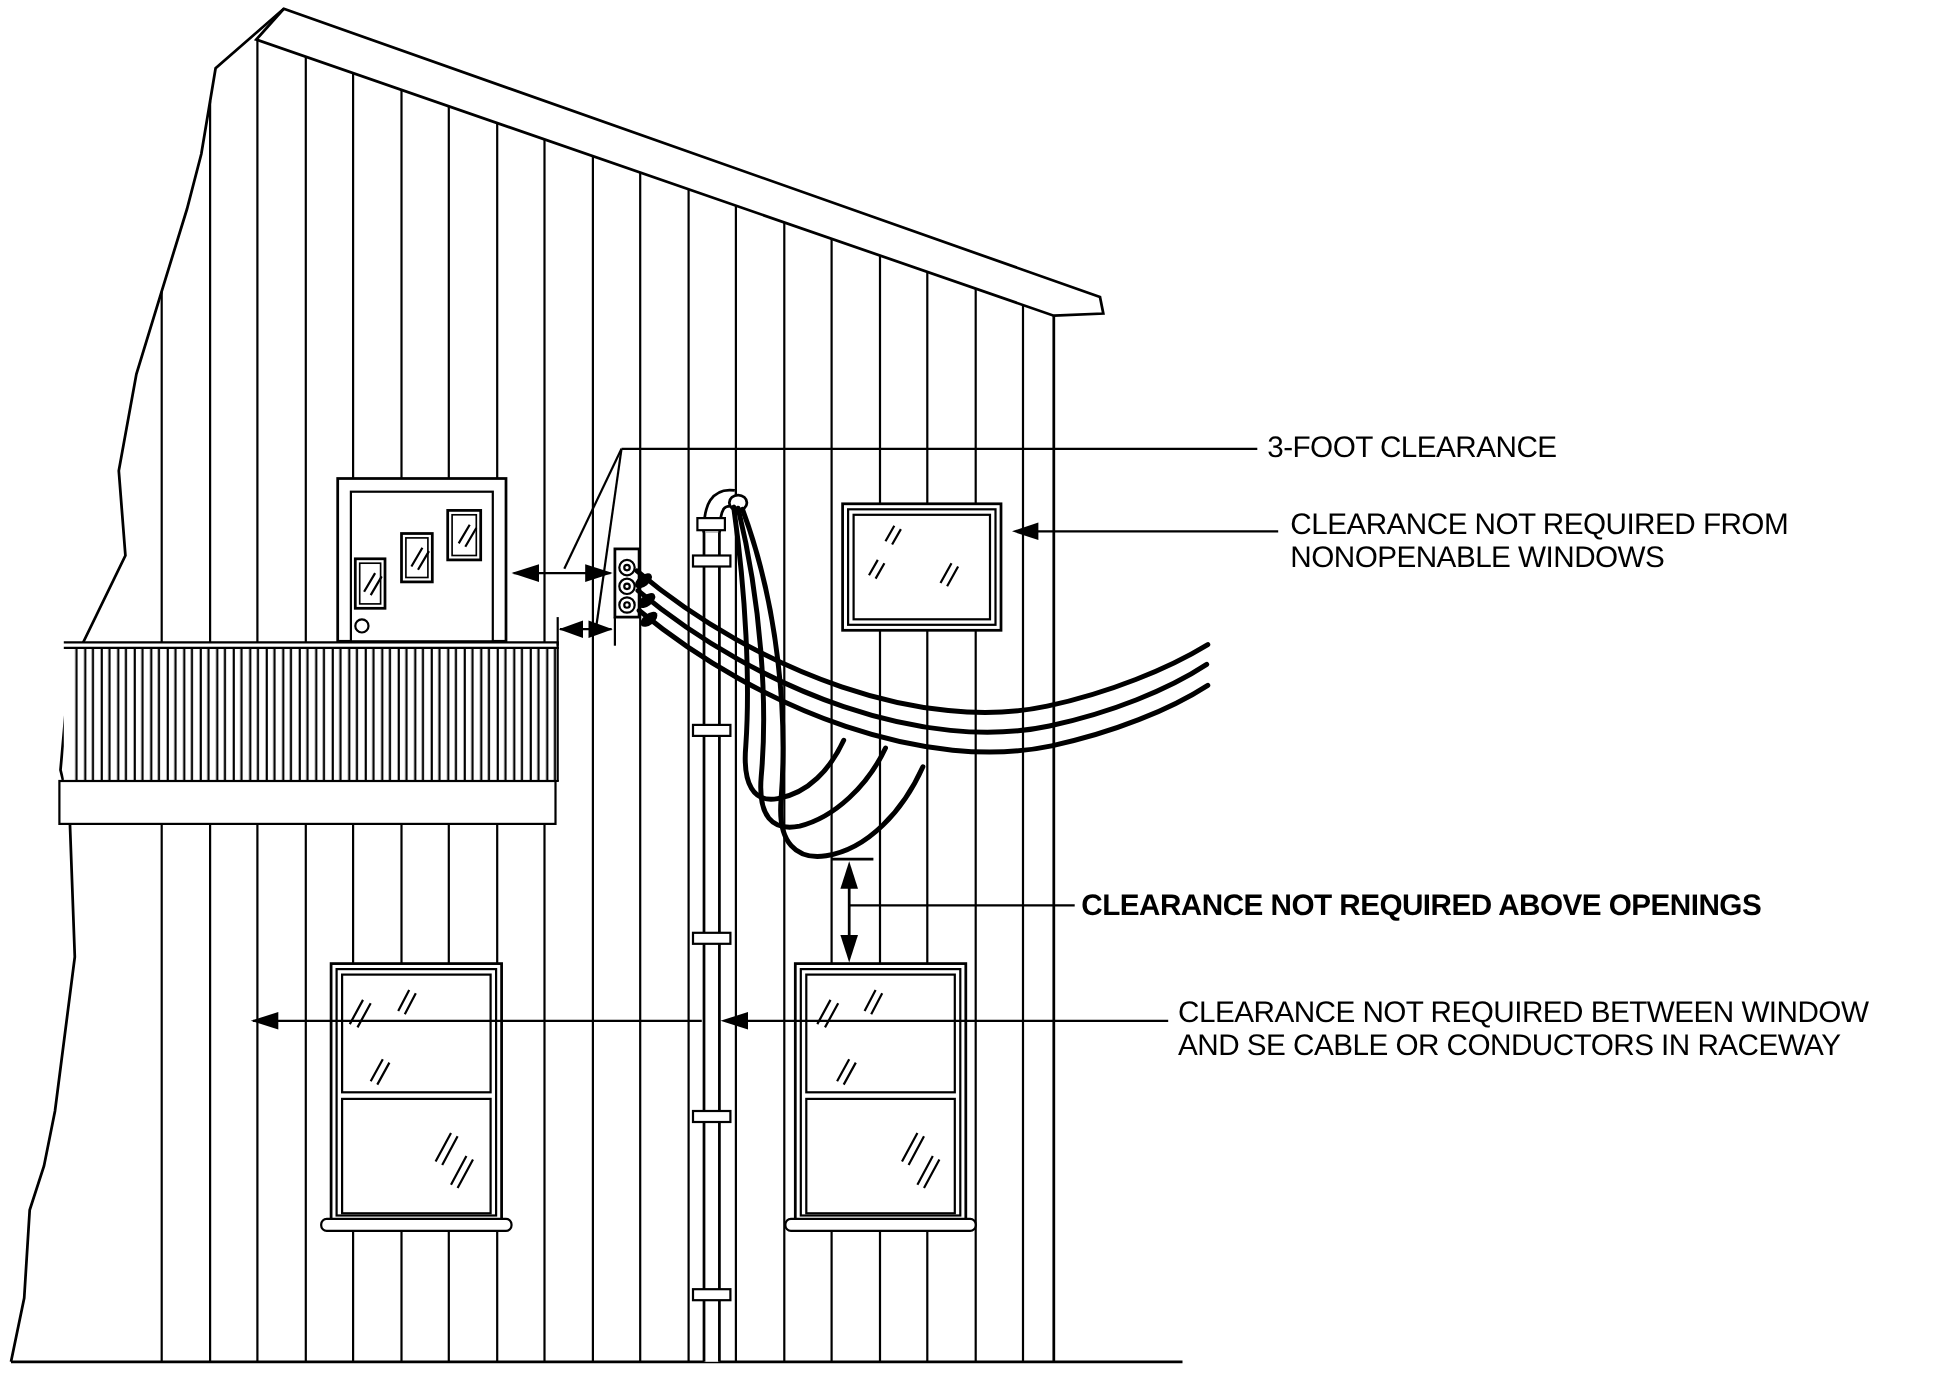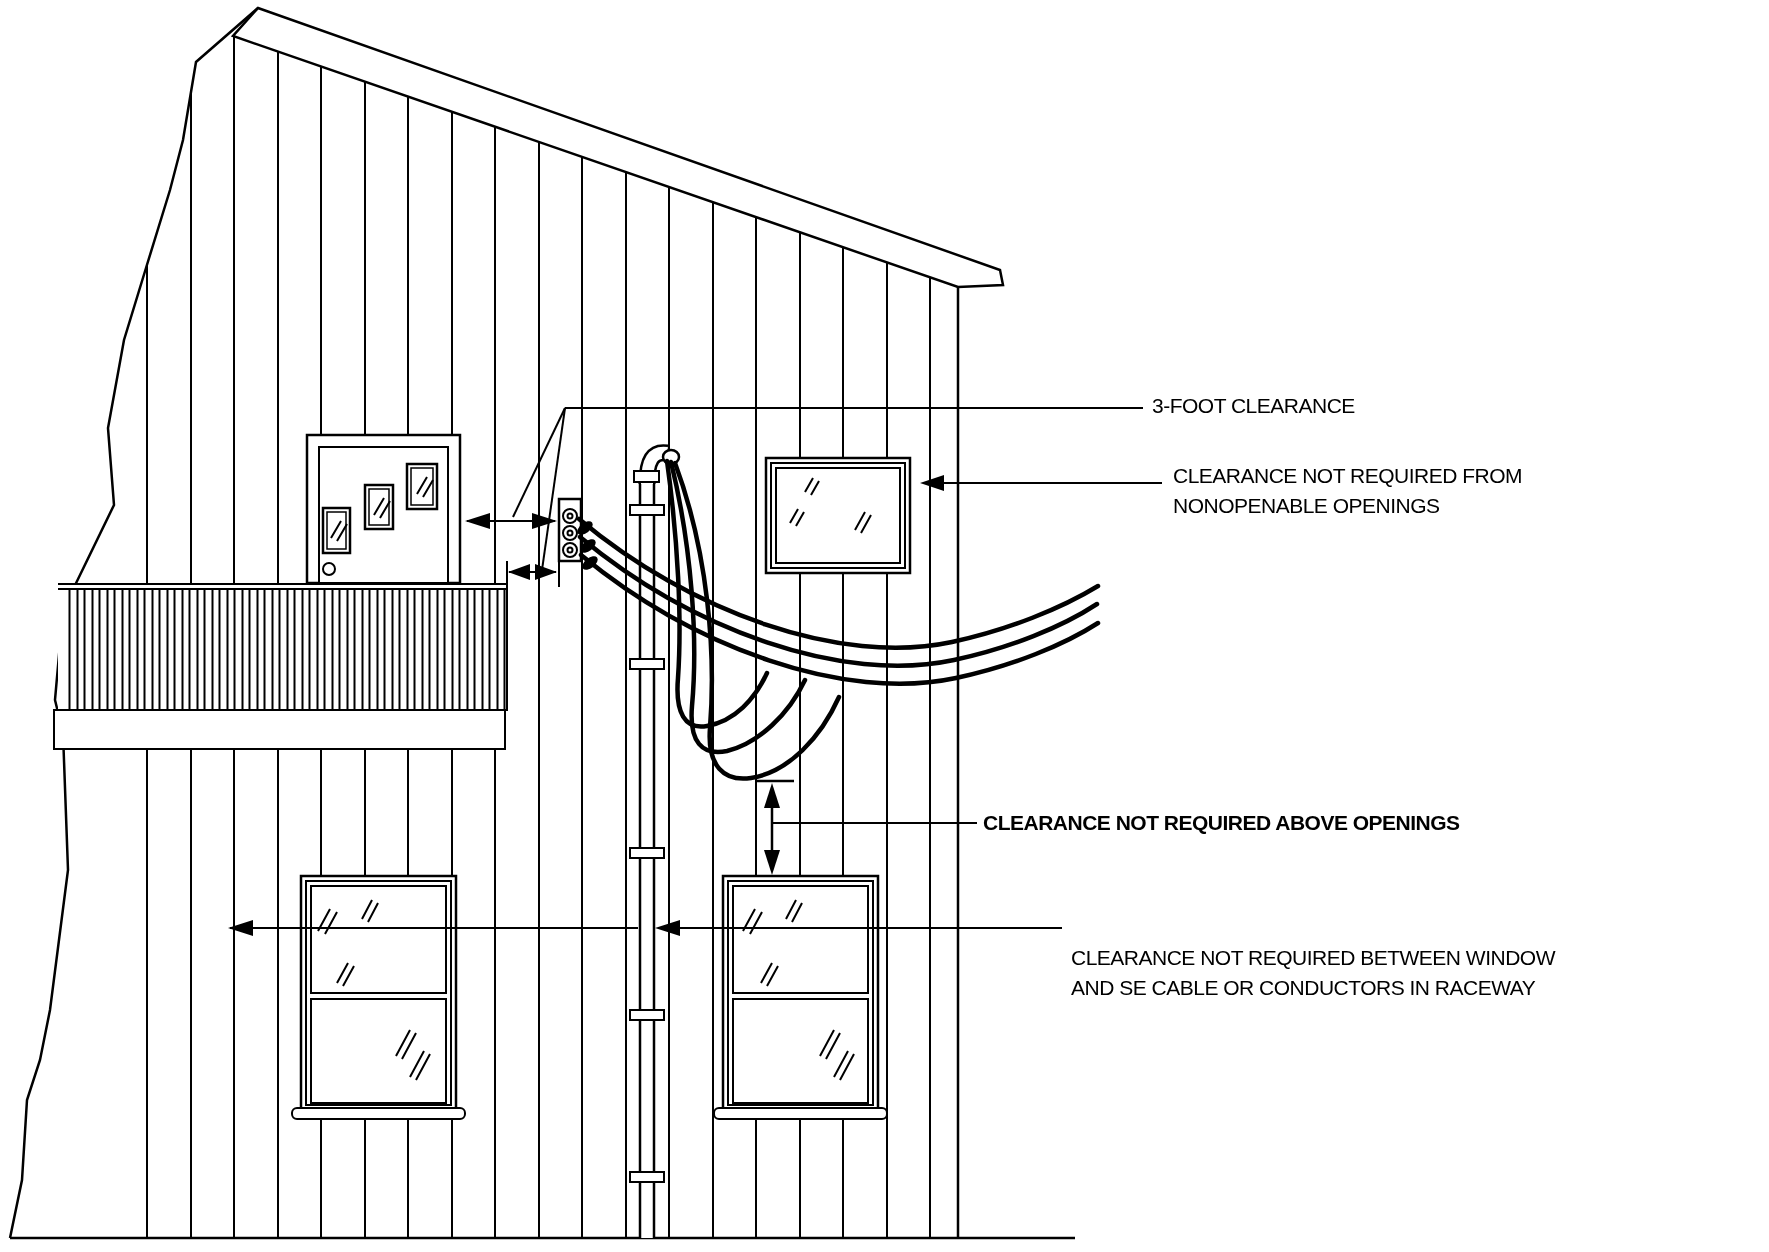--- a/index.html
+++ b/index.html
@@ -1,19 +1,19 @@
 <!DOCTYPE html>
 <html><head>
 <meta charset="utf-8">
 <style>
   html,body{margin:0;padding:0;background:#ffffff;}
   #stage{position:relative;width:1769px;height:1252px;background:#ffffff;overflow:hidden;
          font-family:"Liberation Sans","DejaVu Sans",sans-serif;}
   #stage svg{position:absolute;left:0;top:0;}
-  .lbl{position:absolute;color:#000;font-size:21px;letter-spacing:-0.5px;line-height:30px;
+  .lbl{position:absolute;color:#000;font-size:27px;letter-spacing:-0.5px;line-height:30px;
        white-space:pre-line;font-family:"Liberation Sans","DejaVu Sans",sans-serif;}
 </style>
 </head>
 <body>
 
 <div id="stage">
 
 <svg width="1769" height="1252" viewBox="0 0 1769 1252">
   <defs>
     <pattern id="bal" width="15" height="130" patternUnits="userSpaceOnUse">
@@ -204,18 +204,18 @@
   <g>
     <line x1="230" y1="928" x2="638" y2="928" stroke="#000" stroke-width="2"></line>
     <path d="M228,928 L253,920 L253,936 Z" fill="#000"></path>
     <path d="M655,928 L680,920 L680,936 Z" fill="#000"></path>
     <line x1="678" y1="928" x2="1062" y2="928" stroke="#000" stroke-width="2"></line>
   </g>
 </svg>
 
 <div class="lbl" style="left:1152px;top:391px;">3-FOOT CLEARANCE</div>
 <div class="lbl" style="left:1173px;top:461px;">CLEARANCE NOT REQUIRED FROM
-NONOPENABLE OPENINGS</div>
+NONOPENABLE WINDOWS</div>
 <div class="lbl" style="left:983px;top:808px;font-weight:bold;">CLEARANCE NOT REQUIRED ABOVE OPENINGS</div>
-<div class="lbl" style="left:1071px;top:943px;">CLEARANCE NOT REQUIRED BETWEEN WINDOW
+<div class="lbl" style="left:1071px;top:905px;">CLEARANCE NOT REQUIRED BETWEEN WINDOW
 AND SE CABLE OR CONDUCTORS IN RACEWAY</div>
 
 </div>
 
 </body></html>

